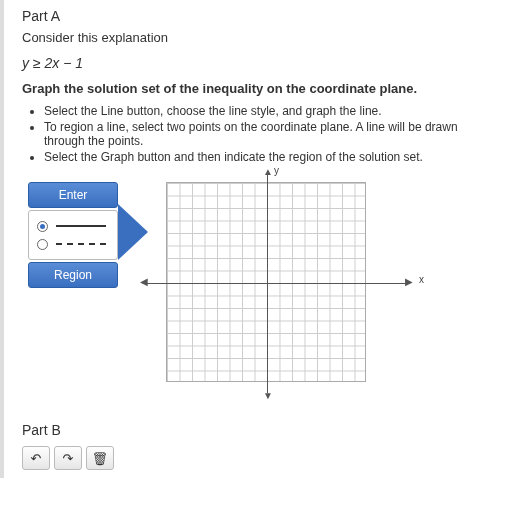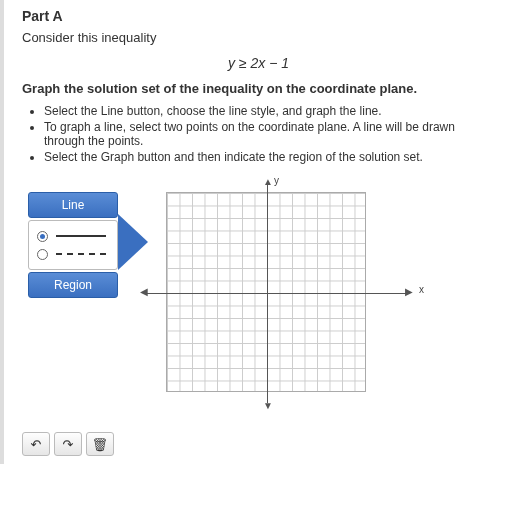--- a/index.html
+++ b/index.html
@@ -5,25 +5,25 @@
   * { box-sizing: border-box; margin: 0; padding: 0; }
   body {
     font-family: Arial, Helvetica, sans-serif;
     font-size: 13px;
     background: #fff;
     color: #333;
     width: 505px;
     padding: 8px 10px 0 18px;
     border-left: 4px solid #ddd;
   }
-  .part-label { font-weight: bold; margin-bottom: 6px; font-size: 14px; }
+  .part-label { font-weight: normal; margin-bottom: 6px; font-size: 14px; }
   .instr { margin-bottom: 10px; }
-  .formula { text-align: center; font-style: italic; margin: 6px 0 10px; font-size: 14px; }
+  .formula { font-style: italic; margin: 6px 0 10px; font-size: 14px; }
   .sub { margin-bottom: 8px; font-weight: bold; }
-  ul { margin-left: 22px; margin-bottom: 28px; }
+  ul { margin-left: 22px; margin-bottom: 18px; }
   li { font-size: 12px; margin-bottom: 2px; }
   .workarea { display: flex; align-items: flex-start; gap: 18px; margin: 8px 0 18px; padding-left: 6px; }
   .toolbox { width: 100px; position: relative; }
   .tool-btn {
     width: 90px; height: 26px;
     color: #fff; font-size: 12px;
     display: flex; align-items: center; justify-content: center;
     border-radius: 3px;
     border: 1px solid #2a5ea8;
     background: linear-gradient(#5a8dd6,#3a6fc0);
@@ -76,32 +76,32 @@
     border: 1px solid #bbb; border-radius: 3px;
     background: linear-gradient(#fefefe,#e6e6e6);
     display:flex; align-items:center; justify-content:center;
     font-size: 13px; cursor: pointer;
   }
 </style>
 </head>
 <body>
 
 <div class="part-label">Part A</div>
-<div class="instr">Consider this inequality</div>
+<div class="instr">Consider this explanation</div>
 <div class="formula">y ≥ 2x − 1</div>
 <div class="sub">Graph the solution set of the inequality on the coordinate plane.</div>
 <ul>
   <li>Select the Line button, choose the line style, and graph the line.</li>
-  <li>To graph a line, select two points on the coordinate plane. A line will be drawn through the points.</li>
+  <li>To region a line, select two points on the coordinate plane. A line will be drawn through the points.</li>
   <li>Select the Graph button and then indicate the region of the solution set.</li>
 </ul>
 
 <div class="workarea">
   <div class="toolbox">
-    <div class="tool-btn">Line</div>
+    <div class="tool-btn">Enter</div>
     <div class="line-style-box">
       <div class="radio-row">
         <span class="radio sel"></span>
         <span class="solid-line"></span>
       </div>
       <div class="radio-row">
         <span class="radio"></span>
         <span class="dashed-line"></span>
       </div>
     </div>
@@ -117,20 +117,21 @@
       <span class="arrow l">◀</span>
       <span class="arrow u">▲</span>
       <span class="arrow d">▼</span>
       <span class="axlabel y">y</span>
       <span class="axlabel x">x</span>
     </div>
   </div>
 </div>
 
 <div class="partB">
+  <div class="part-label">Part B</div>
 
   <div class="toolbar">
     <div class="tbtn">↶</div>
     <div class="tbtn">↷</div>
     <div class="tbtn">🗑</div>
   </div>
 
 </div>
 
 </body></html>

